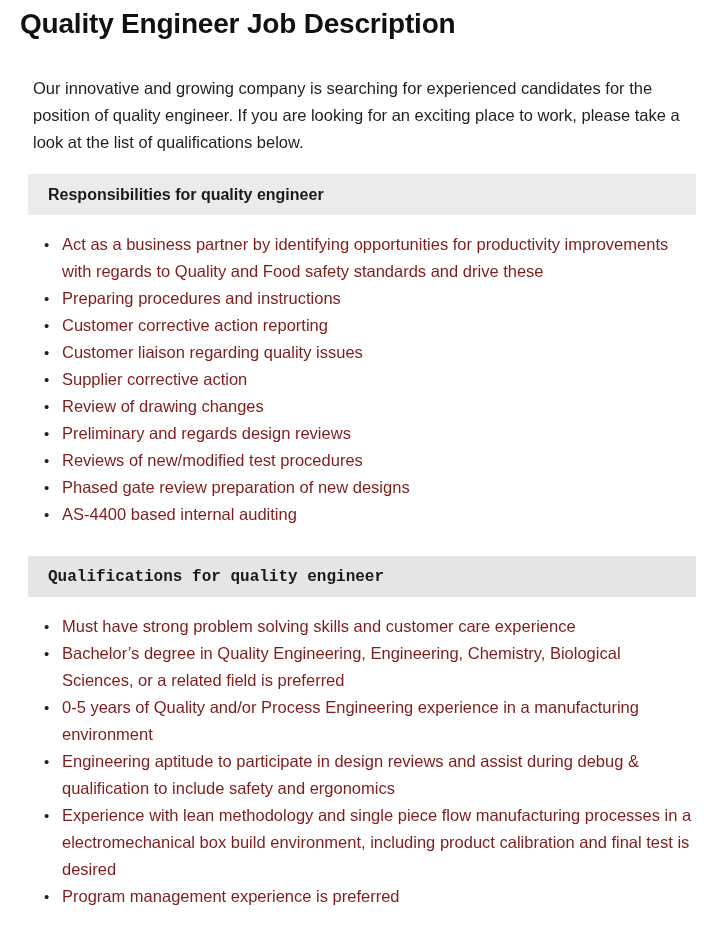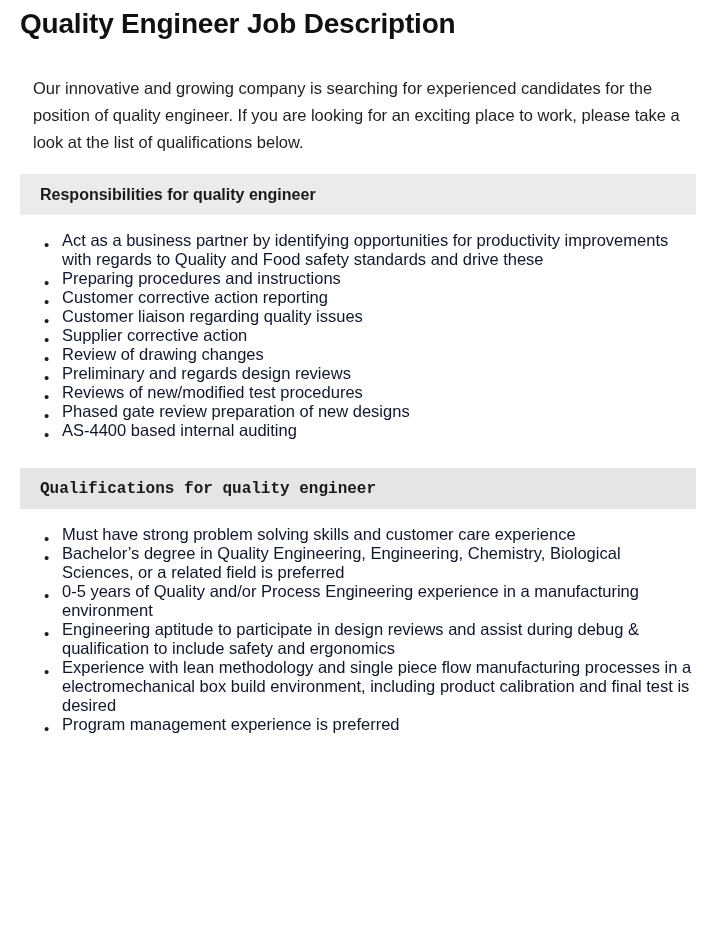--- a/index.html
+++ b/index.html
@@ -38,42 +38,42 @@
     font-size: 16.5px;
     line-height: 27px;
     color: #1f1f1f;
   }
 
   .section {
     margin: 0;
   }
 
   .section-header {
-    margin: 18px 24px 0 20px;
+    margin: 18px 24px 0 28px;
     height: 41px;
     display: flex;
     align-items: center;
     padding: 0 0 0 20px;
     box-sizing: border-box;
     font-size: 16px;
     font-weight: bold;
     color: #1a1a1a;
   }
 
   .section-list {
     list-style: none;
     margin: 0;
     padding: 16px 24px 0 44px;
   }
 
   .section-list li {
     position: relative;
     font-size: 16.5px;
-    line-height: 19px;
-    color: #0f172a;
+    line-height: 27px;
+    color: #7f1d1d;
     padding-left: 18px;
     margin: 0 0 0 0;
   }
 
   .section-list li::before {
     content: "\2022";
     position: absolute;
     left: 0;
     top: 0;
     font-size: 15px;

